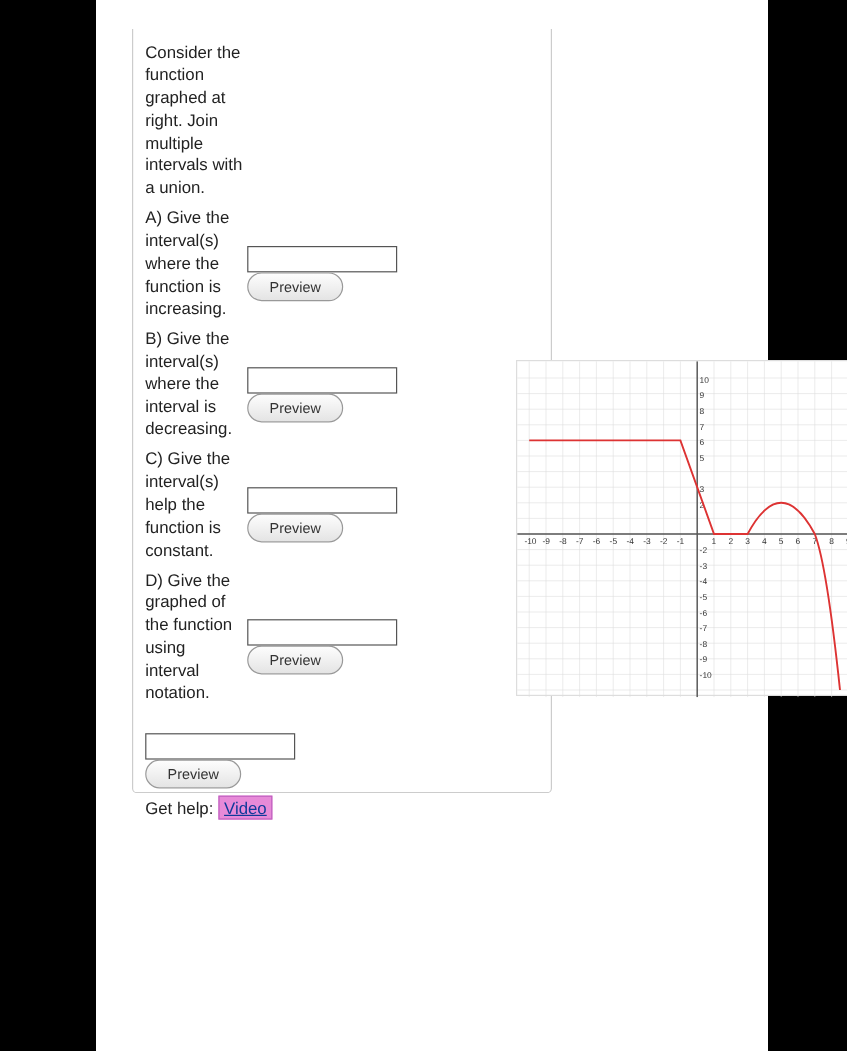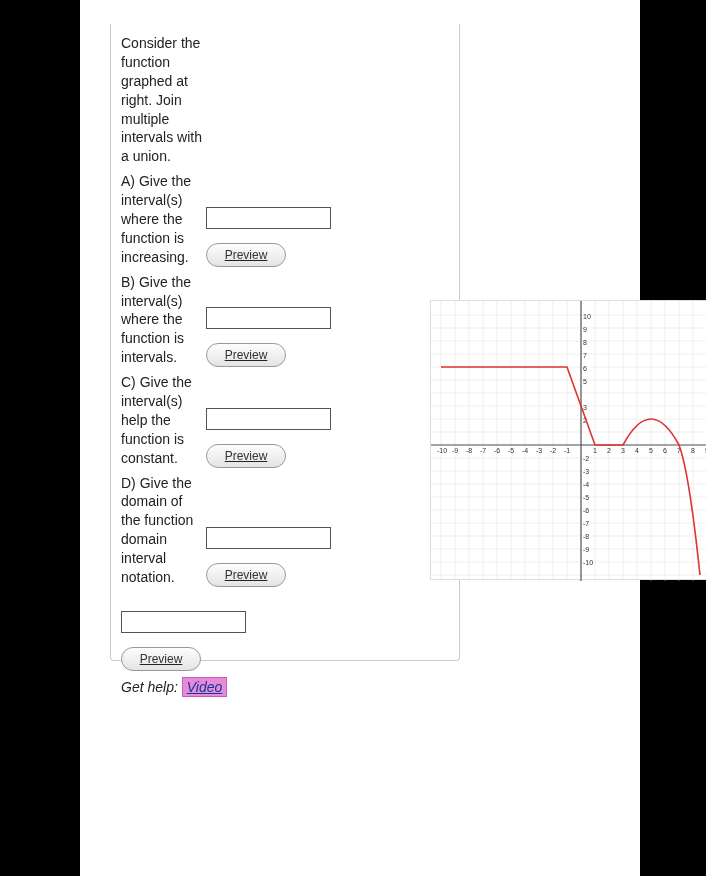--- a/index.html
+++ b/index.html
@@ -36,35 +36,34 @@
     margin-top: 24px;
   }
   .intro {
     width: 85px;
     line-height: 1.35;
     margin-bottom: 6px;
     word-break: normal;
   }
   .qrow {
     display: flex;
-    align-items: flex-end;
+    align-items: center;
     margin-bottom: 6px;
   }
   .qlabel {
     width: 85px;
     line-height: 1.35;
     padding-right: 6px;
     word-break: normal;
   }
   .inputs {
     display: flex;
     flex-direction: column;
-    gap: 14px;
+    gap: 0;
     padding-top: 18px;
-    text-decoration: underline;
   }
   input.ans {
     width: 125px;
     height: 22px;
     border: 1px solid #555;
     padding: 2px 4px;
     font-size: 13px;
   }
   button.preview {
     width: 80px;
@@ -73,21 +72,20 @@
     border-radius: 12px;
     background: linear-gradient(#fdfdfd,#e4e4e4);
     font-size: 12px;
     color: #333;
     cursor: pointer;
     align-self: flex-start;
   }
   .help {
     margin-top: 8px;
     font-size: 14px;
-    font-style: italic;
   }
   .video-link {
     background: #e78ad8;
     color: #103a9a;
     text-decoration: underline;
     padding: 1px 4px;
     border: 1px solid #c060c0;
     cursor: pointer;
   }
   .graph {
@@ -111,37 +109,37 @@
 
     <div class="qrow">
       <div class="qlabel">A)  Give the interval(s) where the function is increasing.</div>
       <div class="inputs">
         <input class="ans" type="text" style="">
         <button class="preview">Preview</button>
       </div>
     </div>
 
     <div class="qrow">
-      <div class="qlabel">B)  Give the interval(s) where the function is intervals.</div>
+      <div class="qlabel">B)  Give the interval(s) where the interval is decreasing.</div>
       <div class="inputs">
         <input class="ans" type="text" style="">
         <button class="preview">Preview</button>
       </div>
     </div>
 
     <div class="qrow">
       <div class="qlabel">C)  Give the interval(s) help the function is constant.</div>
       <div class="inputs">
         <input class="ans" type="text" style="">
         <button class="preview">Preview</button>
       </div>
     </div>
 
     <div class="qrow">
-      <div class="qlabel">D)  Give the domain of the function domain interval notation.</div>
+      <div class="qlabel">D)  Give the graphed of the function using interval notation.</div>
       <div class="inputs">
         <input class="ans" type="text" style="">
         <button class="preview">Preview</button>
       </div>
     </div>
 
     <div class="qrow">
       <div class="inputs">
         <input class="ans" type="text" style="">
         <button class="preview">Preview</button>

